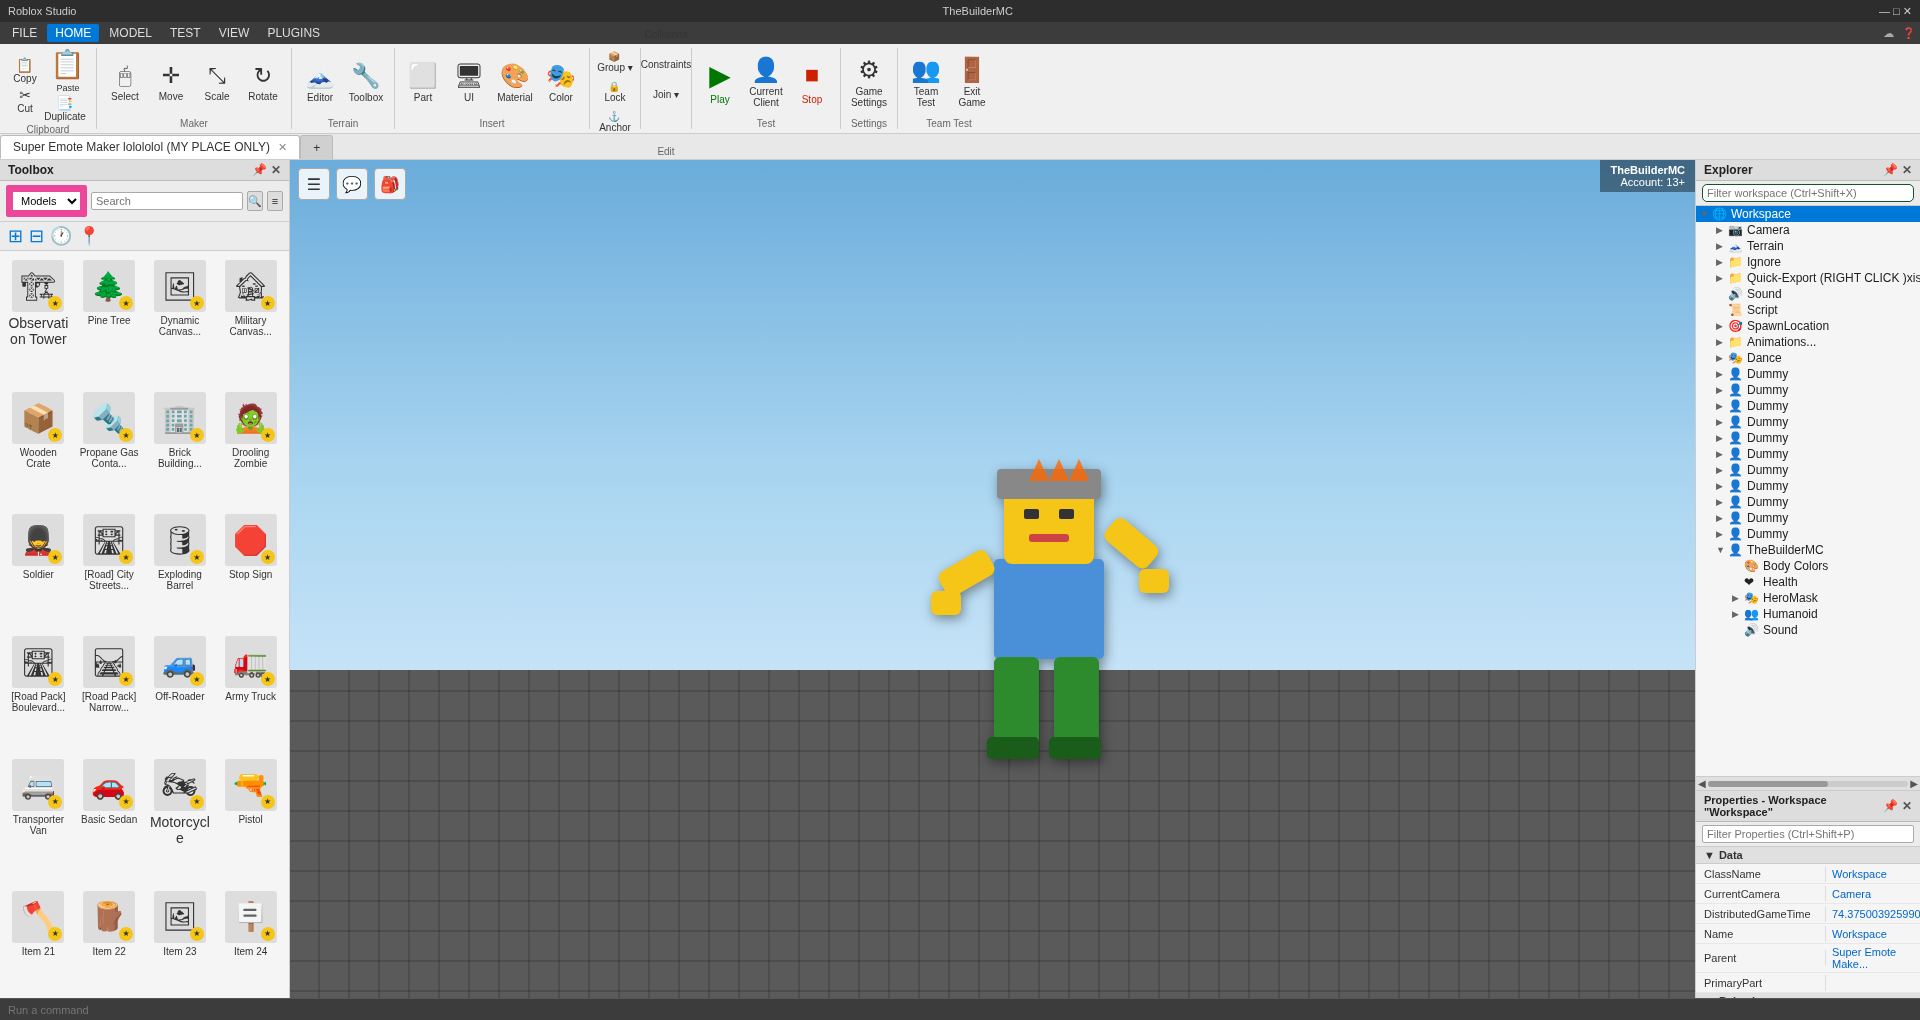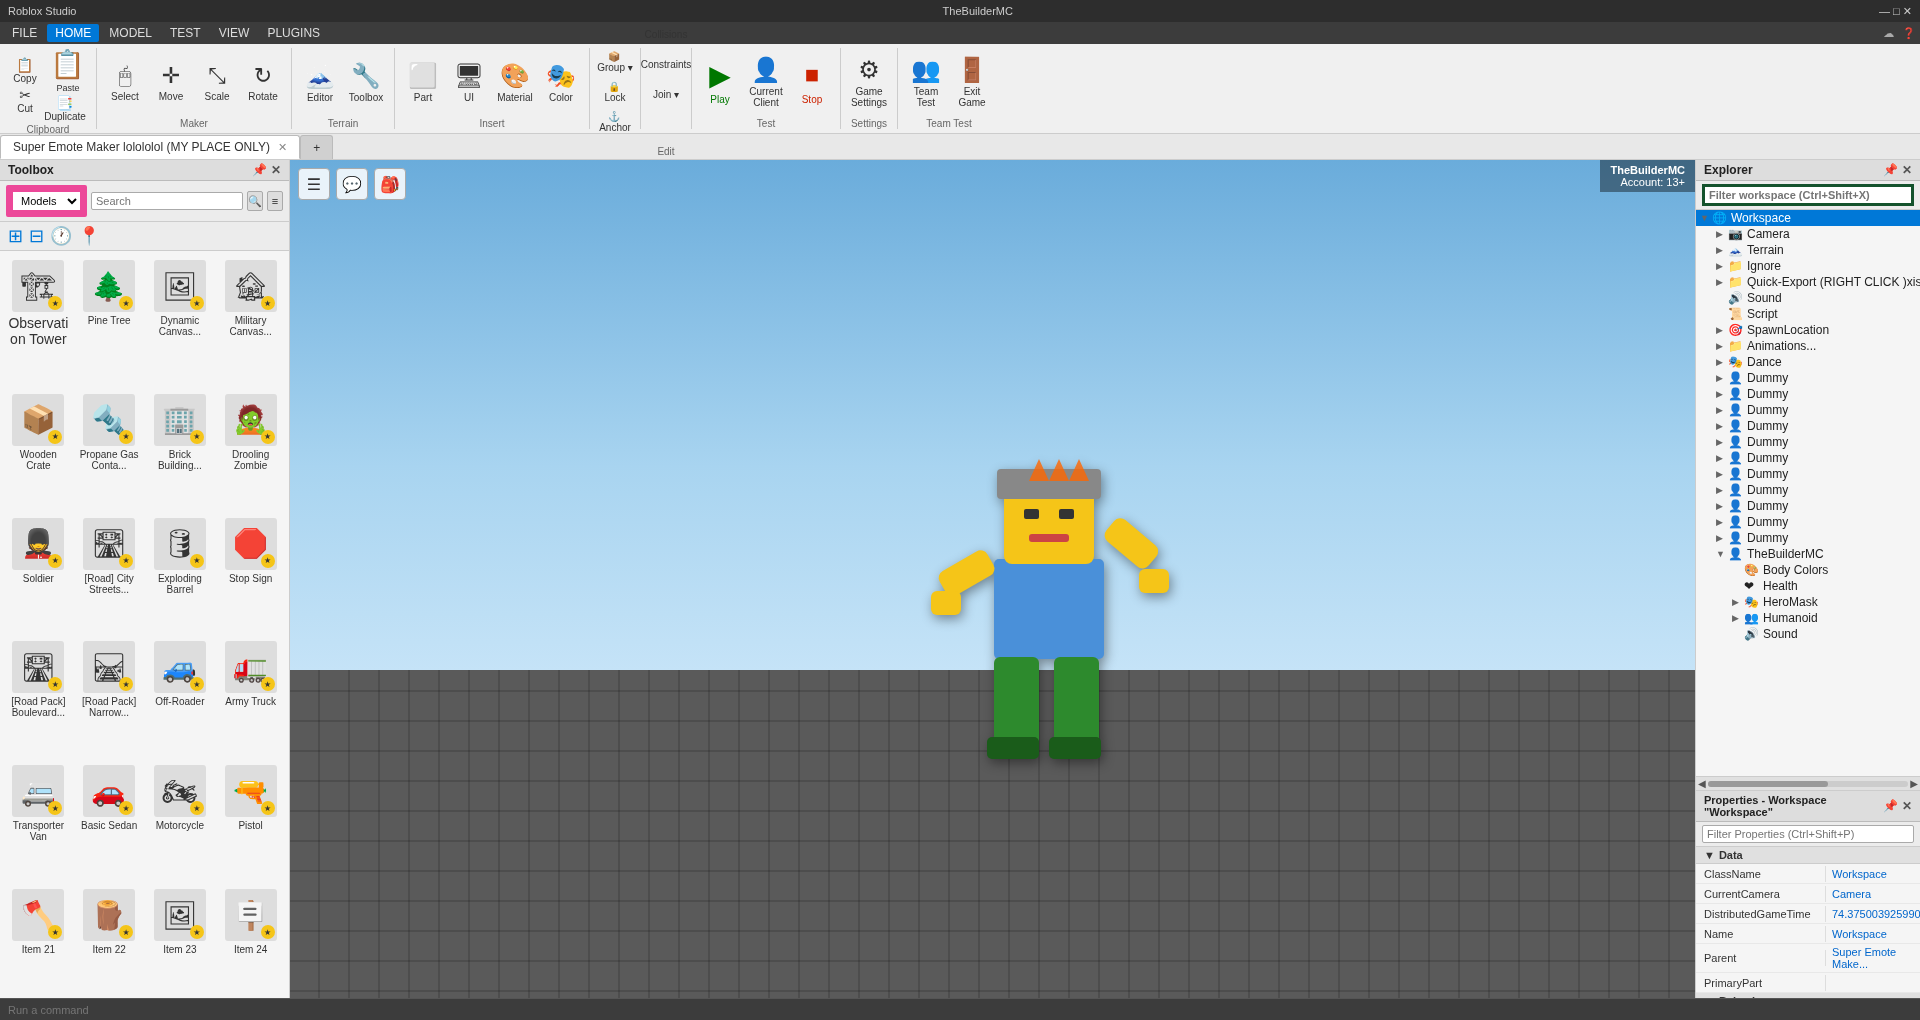--- a/index.html
+++ b/index.html
@@ -362,23 +362,22 @@
     }
     #explorer-filter {
       padding: 3px 6px;
       background: #ececec;
       border-bottom: 1px solid #ccc;
     }
     #explorer-filter input {
       width: 100%;
       padding: 2px 4px;
       font-size: 11px;
-      border: 3px solid #14532d;
-      border-radius: 0;
-      font-weight: bold;
+      border: 1px solid #14532d;
+      border-radius: 5px;
     }
     #explorer-tree {
       flex: 1;
       overflow-y: auto;
       font-size: 12px;
     }
     .tree-item {
       display: flex;
       align-items: center;
       padding: 1px 4px;
@@ -861,21 +860,21 @@
       <span style="font-size:28px;">🚗</span>
       <div class="badge">★</div>
     </div>
     <span style="font-size:10px; text-align:center; word-break:break-word;">Basic Sedan</span>
   </div>
         <div class="toolbox-item">
     <div class="item-thumb">
       <span style="font-size:28px;">🏍</span>
       <div class="badge">★</div>
     </div>
-    <span style="font-size:10px; text-align:center; word-break:break-word;">Motorcycle</span>
+    <span style="font-size:14px; text-align:center; word-break:break-word;">Motorcycle</span>
   </div>
         <div class="toolbox-item">
     <div class="item-thumb">
       <span style="font-size:28px;">🔫</span>
       <div class="badge">★</div>
     </div>
     <span style="font-size:10px; word-break:break-word;">Pistol</span>
   </div>
         <div class="toolbox-item">
     <div class="item-thumb">

